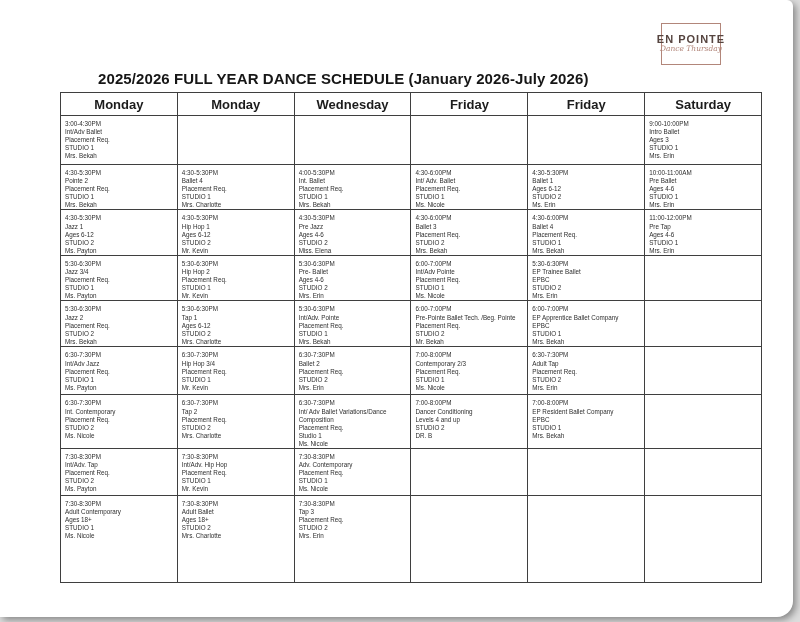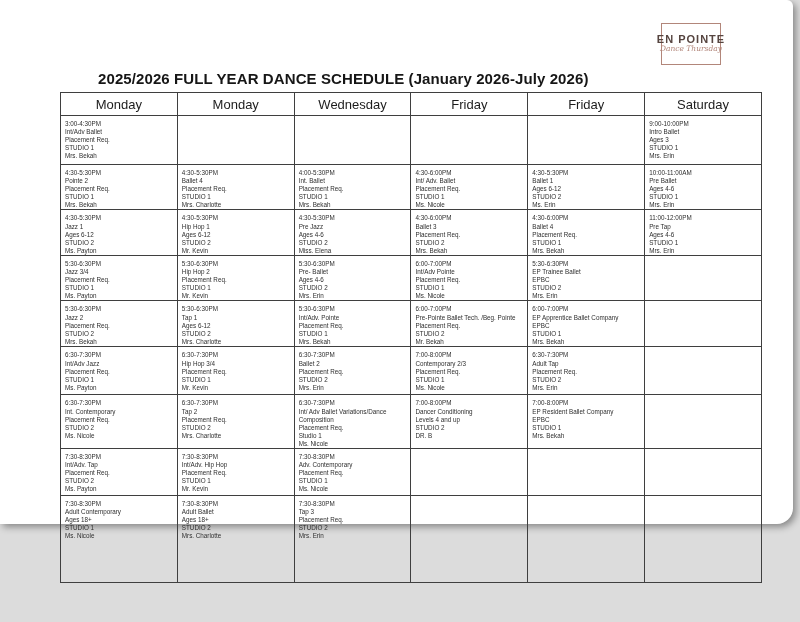--- a/index.html
+++ b/index.html
@@ -4,21 +4,21 @@
 <style>
   html,body{margin:0;padding:0;}
   body{
     width:800px;height:622px;
     background:#dcdcdc;
     font-family:"Liberation Sans", sans-serif;
     overflow:hidden;
   }
   .page{
     position:relative;
-    width:793px;height:524px;
+    width:793px;height:617px;
     background:#ffffff;
     border-radius:0 6px 16px 0;
     box-shadow:3px 3px 7px rgba(0,0,0,0.38);
   }
   
   .logo{position:absolute;top:21px;right:58px;width:88px;height:48px;text-align:center;}
   .logo-frame{position:absolute;left:14px;right:14px;top:2px;bottom:4px;border:1px solid #b2867a;}
   .logo-name{
     position:relative;margin-top:13px;font-size:11px;font-weight:bold;
     letter-spacing:1px;color:#564540;line-height:11px;
@@ -32,21 +32,21 @@
     position:absolute;left:62px;top:70px;
     font-size:15px;font-weight:bold;color:#161616;letter-spacing:0.1px;margin-left:36px;
   }
   
   table.schedule{
     position:absolute;left:60px;top:92px;width:702px;
     border-collapse:collapse;table-layout:fixed;
   }
   .schedule th{
     border:1px solid #3f3f3f;height:22px;
-    font-size:13px;font-weight:normal;color:#1c1c1c;
+    font-size:13px;font-weight:bold;color:#1c1c1c;
     vertical-align:middle;padding:0;
   }
   .schedule td{
     border:1px solid #3f3f3f;
     vertical-align:top;text-align:left;
     padding:4px 2px 0 4px;
     font-size:6.3px;line-height:8.1px;color:#2e2e2e;
     overflow:hidden;
   }
   .schedule tr:nth-child(1) td{height:44px;}

